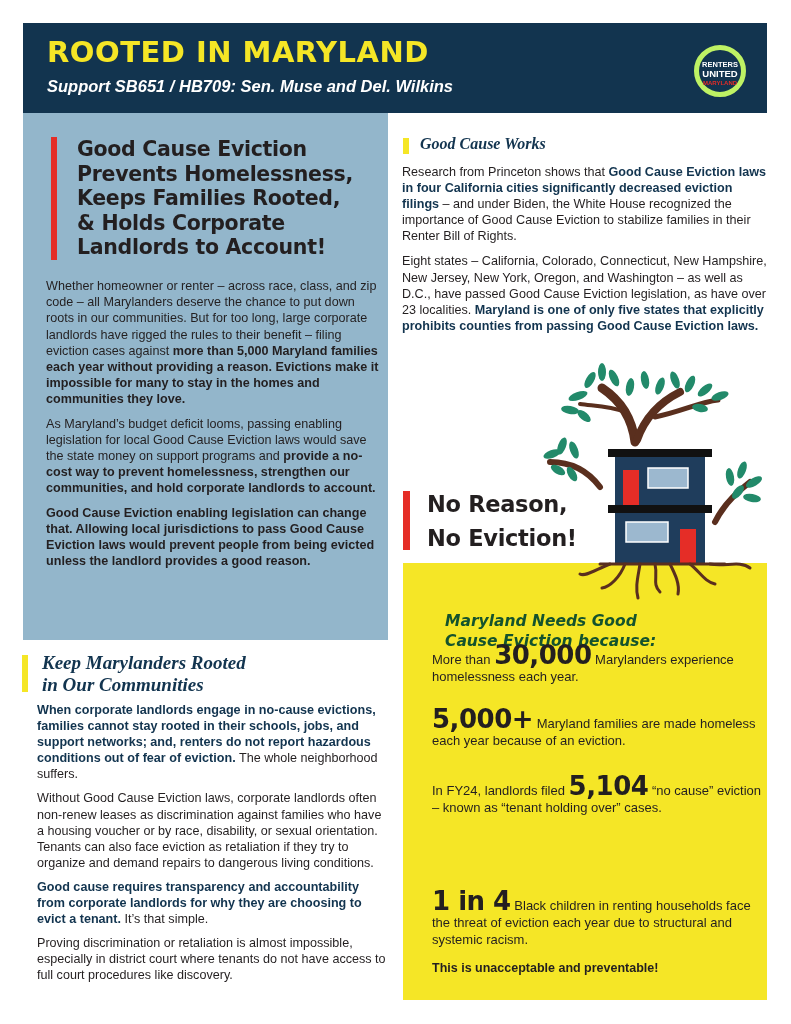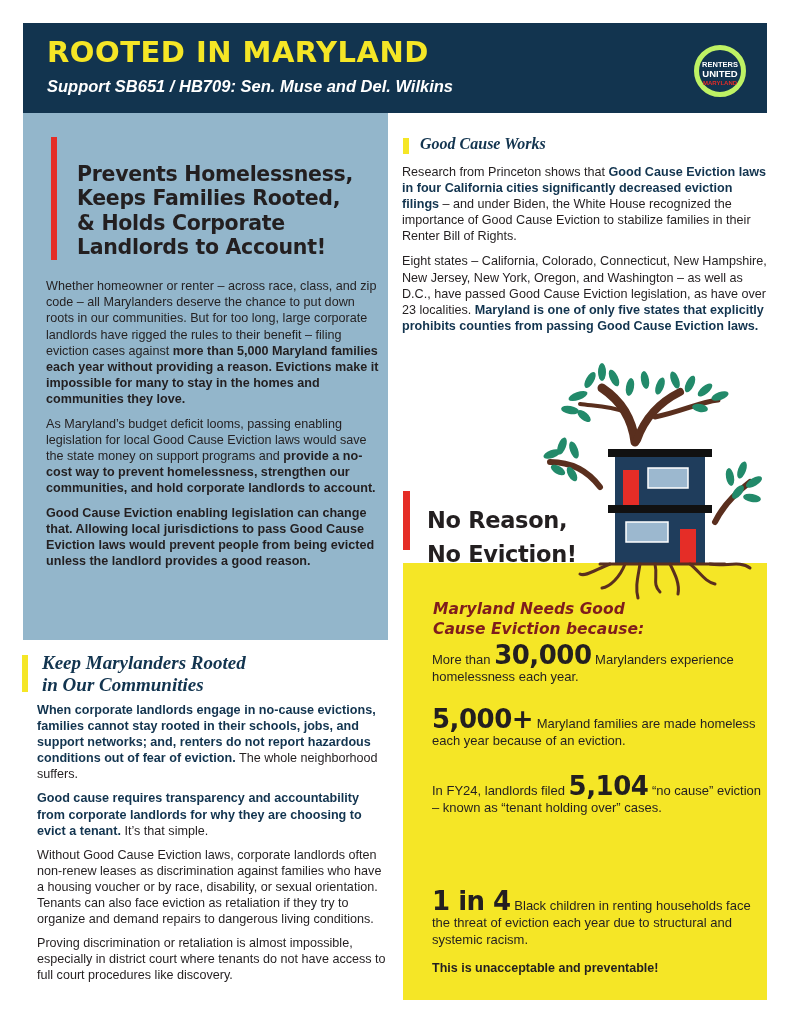--- a/index.html
+++ b/index.html
@@ -32,67 +32,67 @@
 
   .right-upper { position: absolute; left: 400px; top: 132px; width: 370px; }
   .right-upper .yellow-bar { left: 3px; top: 6px; height: 16px; }
   .right-upper .sec-title { left: 20px; top: 3px; font-size: 16px; }
   .right-upper .body { position: absolute; left: 2px; top: 32px; width: 368px; font-size: 12.6px; line-height: 16.1px; }
   .right-upper p { margin: 0 0 9px 0; }
 
   .illustration { position: absolute; left: 540px; top: 362px; width: 230px; height: 240px; }
   .slogan { position: absolute; left: 403px; top: 487px; }
   .slogan .red-bar { left: 0; top: 4px; height: 59px; width: 7px; }
-  .slogan .txt { position: absolute; left: 24px; top: 0; font-family: "DejaVu Sans", sans-serif; font-size: 22.5px; font-weight: bold; line-height: 34px; color: #231f20; white-space: nowrap; letter-spacing: -0.3px; margin-top: 16px; }
+  .slogan .txt { position: absolute; left: 24px; top: 0; font-family: "DejaVu Sans", sans-serif; font-size: 22.5px; font-weight: bold; line-height: 34px; color: #231f20; white-space: nowrap; letter-spacing: -0.3px; }
 
   .yellow-panel { position: absolute; left: 403px; top: 563px; width: 364px; height: 437px; background: #f5e626; }
-  .yellow-panel .yp-title { position: absolute; left: 30px; top: 36px; font-family: "DejaVu Sans", sans-serif; font-style: italic; font-weight: bold; font-size: 15.5px; line-height: 20px; color: #7f1d1d; margin: 0; }
+  .yellow-panel .yp-title { position: absolute; left: 30px; top: 36px; font-family: "DejaVu Sans", sans-serif; font-style: italic; font-weight: bold; font-size: 15.5px; line-height: 20px; color: #14532d; margin: 12px; }
   .stat { position: absolute; left: 29px; width: 330px; font-size: 13px; line-height: 17px; color: #231f20; }
   .stat .big { font-family: "DejaVu Sans", sans-serif; font-weight: bold; font-size: 26px; letter-spacing: -0.5px; }
   .closing { position: absolute; left: 29px; top: 398px; font-weight: bold; font-size: 12.5px; color: #231f20; }
 </style>
 </head>
 <body>
 
 <div class="header">
   <div class="title">ROOTED IN MARYLAND</div>
   <div class="subtitle">Support SB651 / HB709: Sen. Muse and Del. Wilkins</div>
   <div class="logo">
     <div class="l1">RENTERS</div>
     <div class="l2">UNITED</div>
     <div class="l3">MARYLAND</div>
   </div>
 </div>
 
 <div class="blue-panel">
   <div class="red-bar"></div>
   <h1>
-    <br>
+    <span>Good Cause Eviction</span><br>
     <span>Prevents Homelessness,</span><br>
     <span>Keeps Families Rooted,</span><br>
     <span>&amp; Holds Corporate</span><br>
     <span>Landlords to Account!</span>
   </h1>
   <div class="body">
     <p><span>Whether homeowner or renter – across race, class, and zip code – all Marylanders deserve the chance to put down roots in our communities. But for too long, large corporate landlords have rigged the rules to their benefit – filing eviction cases against </span><b>more than 5,000 Maryland families each year without providing a reason. Evictions make it impossible for many to stay in the homes and communities they love.</b></p>
     <p><span>As Maryland’s budget deficit looms, passing enabling legislation for local Good Cause Eviction laws would save the state money on support programs and </span><b>provide a no-cost way to prevent homelessness, strengthen our communities, and hold corporate landlords to account.</b></p>
     <p><b>Good Cause Eviction enabling legislation can change that. Allowing local jurisdictions to pass Good Cause Eviction laws would prevent people from being evicted unless the landlord provides a good reason.</b></p>
   </div>
 </div>
 
 <div class="left-lower">
   <div class="yellow-bar"></div>
   <h2 class="sec-title">
     <span>Keep Marylanders Rooted</span><br>
     <span>in Our Communities</span>
   </h2>
   <div class="body">
     <p><span class="navy">When corporate landlords engage in no-cause evictions, families cannot stay rooted in their schools, jobs, and support networks; and, renters do not report hazardous conditions out of fear of eviction.</span><span> The whole neighborhood suffers.</span></p>
+    <p>Without Good Cause Eviction laws, corporate landlords often non-renew leases as discrimination against families who have a housing voucher or by race, disability, or sexual orientation. Tenants can also face eviction as retaliation if they try to organize and demand repairs to dangerous living conditions.</p>
     <p><span class="navy">Good cause requires transparency and accountability from corporate landlords for why they are choosing to evict a tenant.</span><span> It’s that simple.</span></p>
-    <p>Without Good Cause Eviction laws, corporate landlords often non-renew leases as discrimination against families who have a housing voucher or by race, disability, or sexual orientation. Tenants can also face eviction as retaliation if they try to organize and demand repairs to dangerous living conditions.</p>
     <p>Proving discrimination or retaliation is almost impossible, especially in district court where tenants do not have access to full court procedures like discovery.</p>
   </div>
 </div>
 
 <div class="right-upper">
   <div class="yellow-bar"></div>
   <h2 class="sec-title">Good Cause Works</h2>
   <div class="body">
     <p><span>Research from Princeton shows that </span><span class="navy">Good Cause Eviction laws in four California cities significantly decreased eviction filings</span><span> – and under Biden, the White House recognized the importance of Good Cause Eviction to stabilize families in their Renter Bill of Rights.</span></p>
     <p><span>Eight states – California, Colorado, Connecticut, New Hampshire, New Jersey, New York, Oregon, and Washington – as well as D.C., have passed Good Cause Eviction legislation, as have over 23 localities. </span><span class="navy">Maryland is one of only five states that explicitly prohibits counties from passing Good Cause Eviction laws.</span></p>

